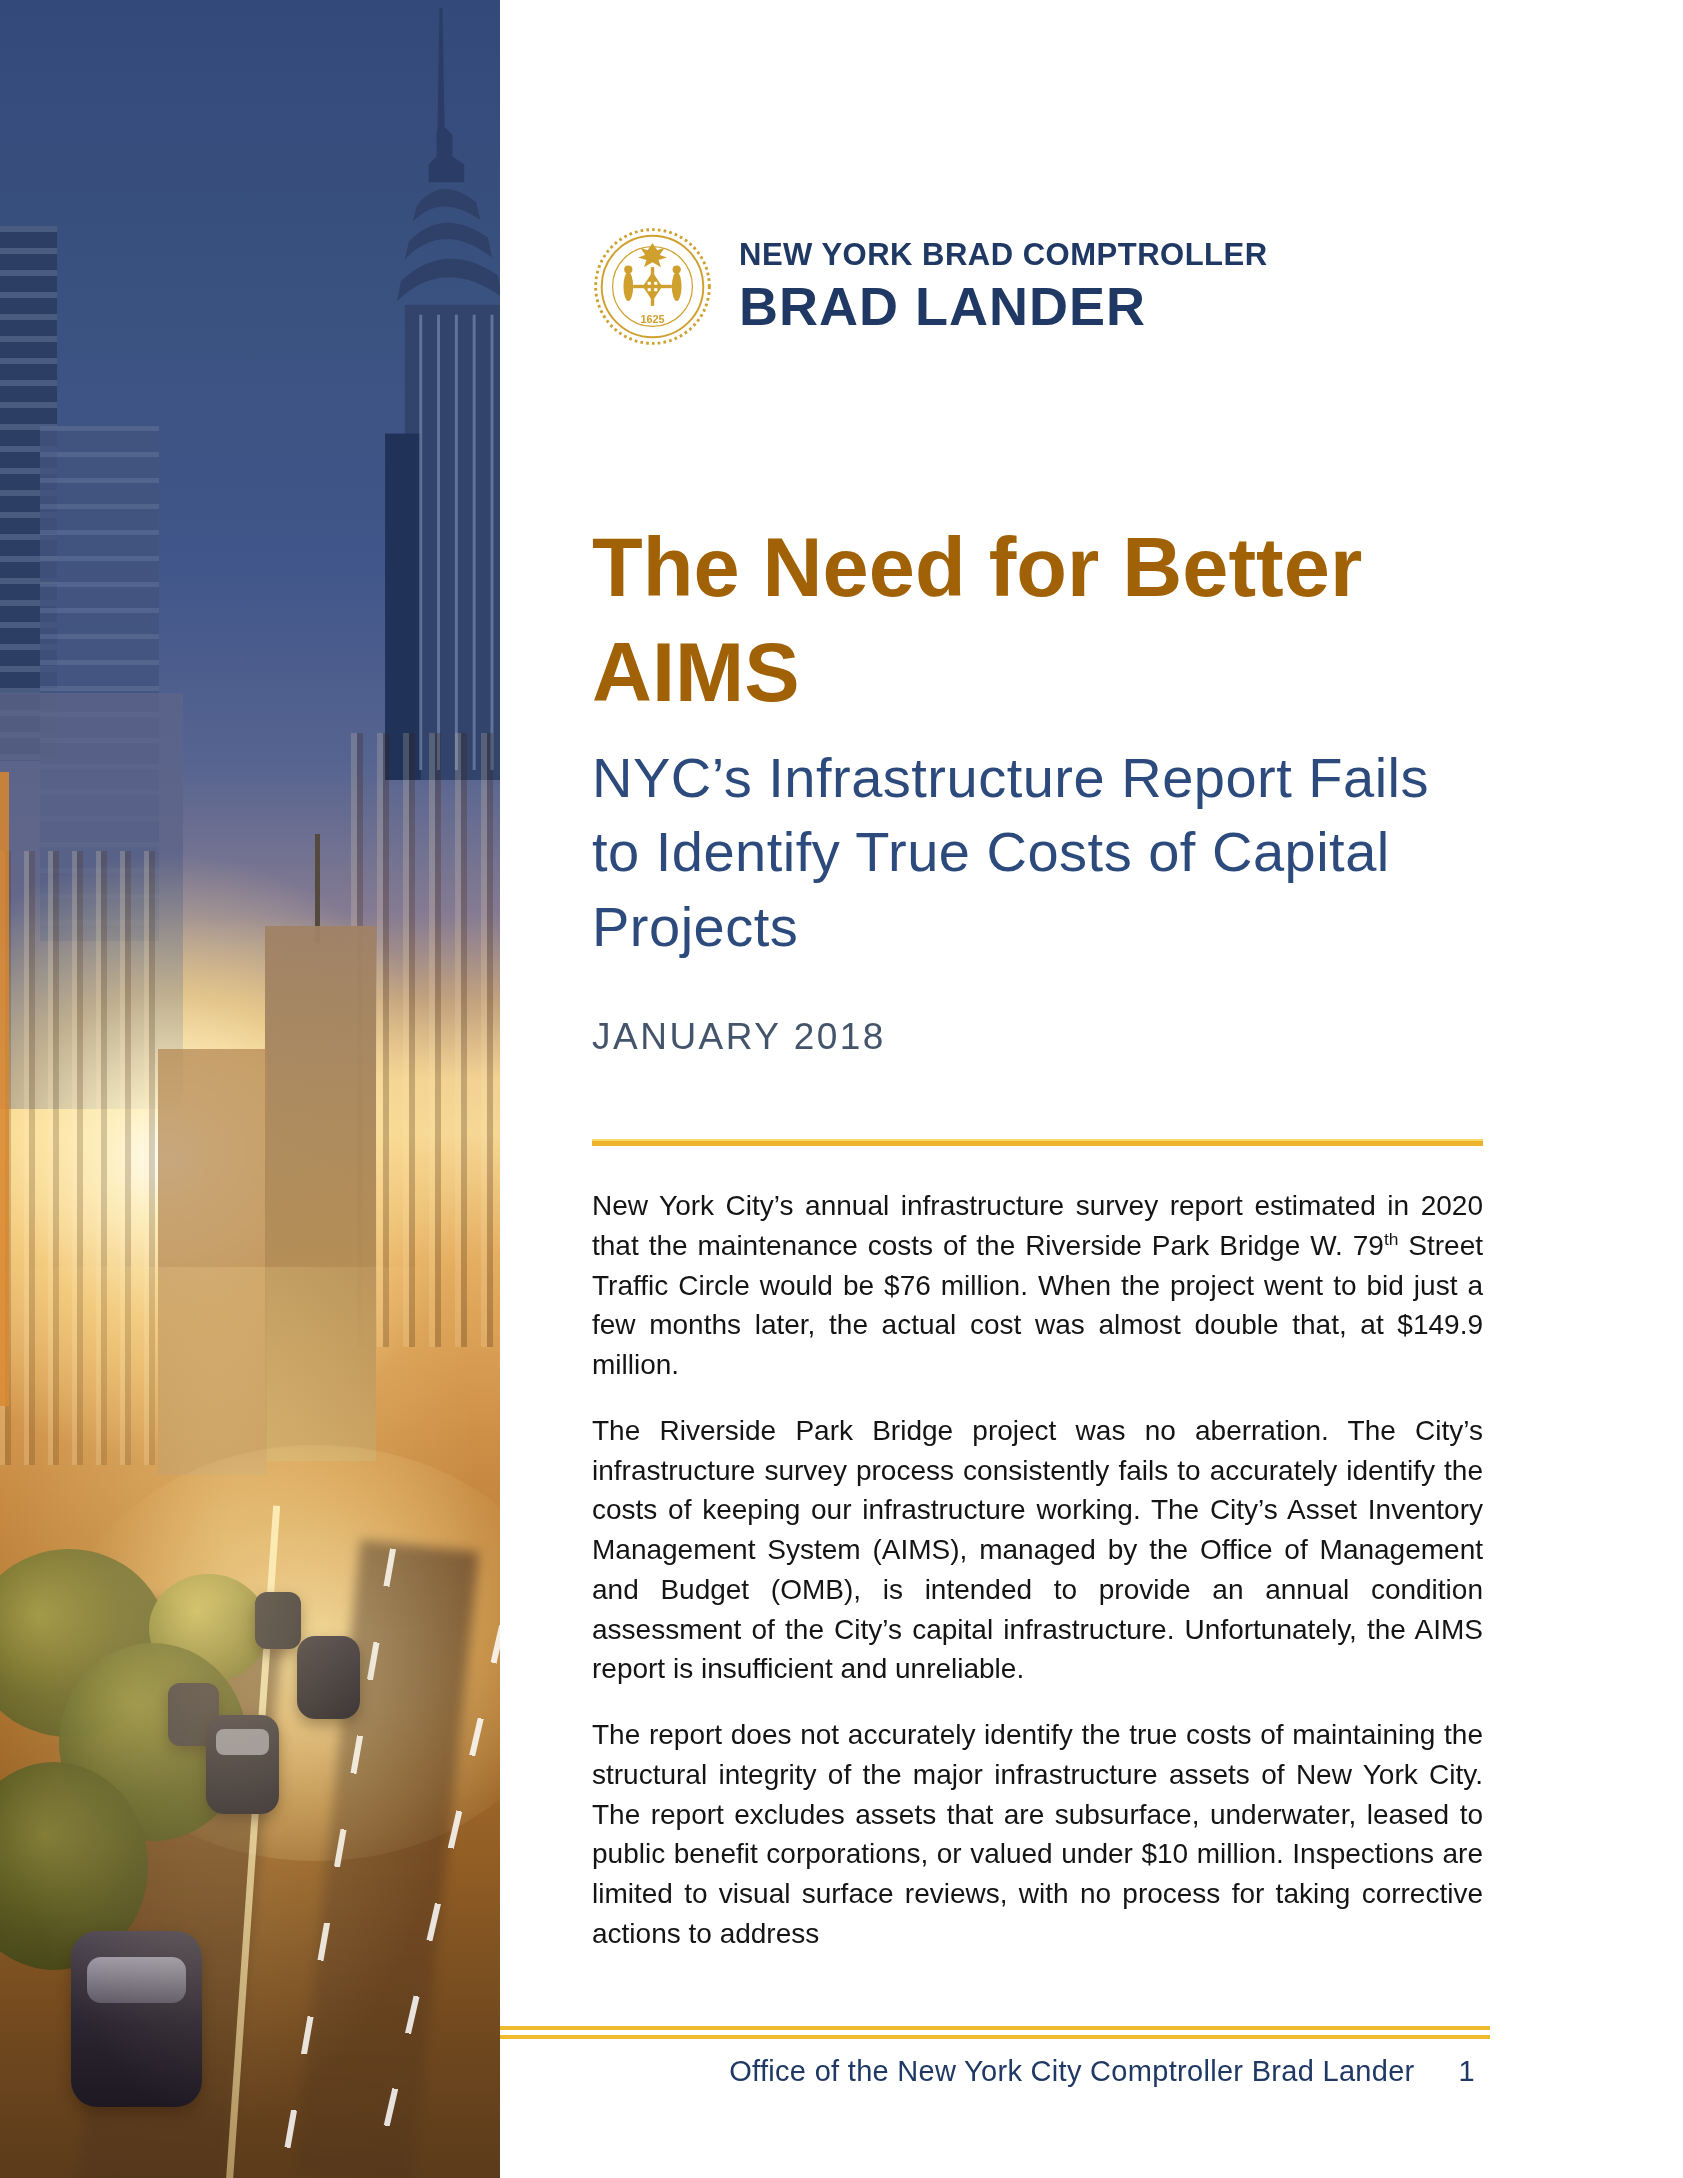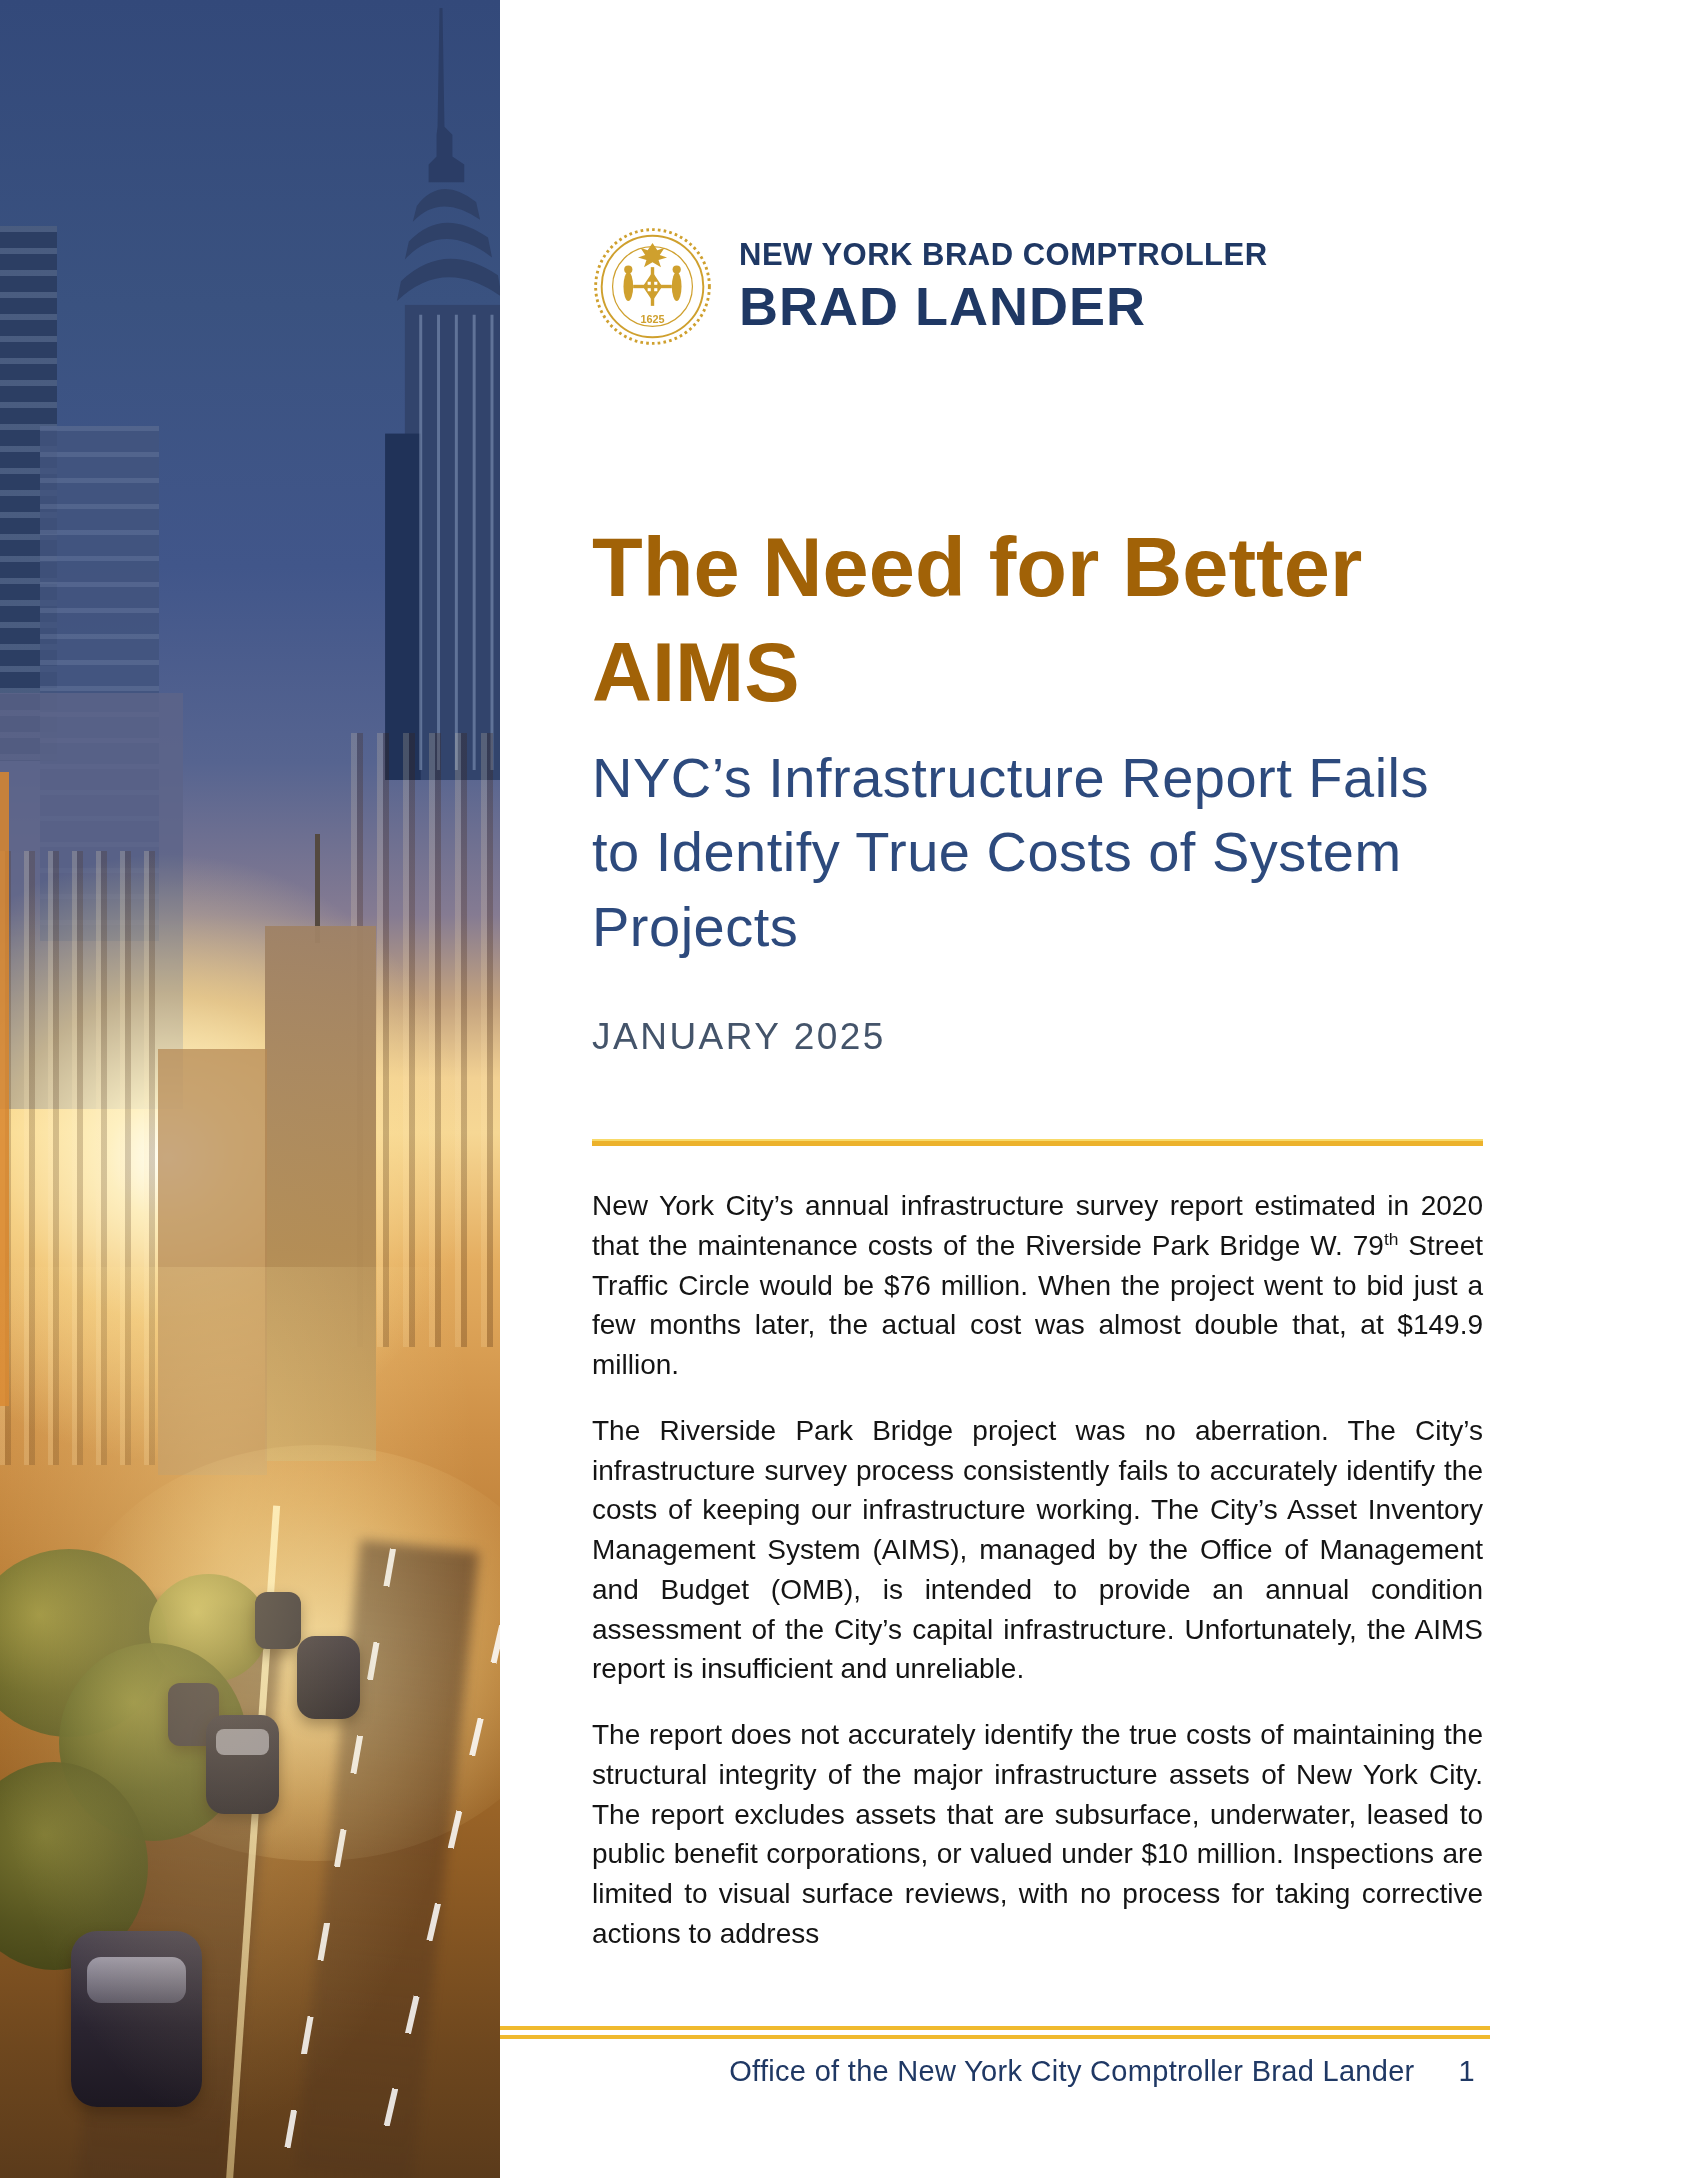--- a/index.html
+++ b/index.html
@@ -187,22 +187,22 @@
       </g>
       <text x="50" y="80" text-anchor="middle" font-size="9" fill="#cfa02e" font-family="Liberation Sans, sans-serif" font-weight="bold">1625</text>
     </svg>
     <div class="brand-text">
       <div class="org">NEW YORK BRAD COMPTROLLER</div>
       <div class="person">BRAD LANDER</div>
     </div>
   </header>
 
   <h1 class="title">The Need for Better AIMS</h1>
-  <h2 class="subtitle">NYC’s Infrastructure Report Fails to Identify True Costs of System Projects</h2>
-  <div class="date">JANUARY 2025</div>
+  <h2 class="subtitle">NYC’s Infrastructure Report Fails to Identify True Costs of Capital Projects</h2>
+  <div class="date">JANUARY 2018</div>
 
   <div class="rule-top"></div>
 
   <div class="body">
     <p><span>New York City’s annual infrastructure survey report estimated in 2020 that the maintenance costs of the Riverside Park Bridge W. 79</span><sup class="sup">th</sup><span> Street Traffic Circle would be $76 million. When the project went to bid just a few months later, the actual cost was almost double that, at $149.9 million.</span></p>
     <p>The Riverside Park Bridge project was no aberration. The City’s infrastructure survey process consistently fails to accurately identify the costs of keeping our infrastructure working. The City’s Asset Inventory Management System (AIMS), managed by the Office of Management and Budget (OMB), is intended to provide an annual condition assessment of the City’s capital infrastructure. Unfortunately, the AIMS report is insufficient and unreliable.</p>
     <p>The report does not accurately identify the true costs of maintaining the structural integrity of the major infrastructure assets of New York City. The report excludes assets that are subsurface, underwater, leased to public benefit corporations, or valued under $10 million. Inspections are limited to visual surface reviews, with no process for taking corrective actions to address</p>
   </div>
 
   <div class="rule-footer"></div>

